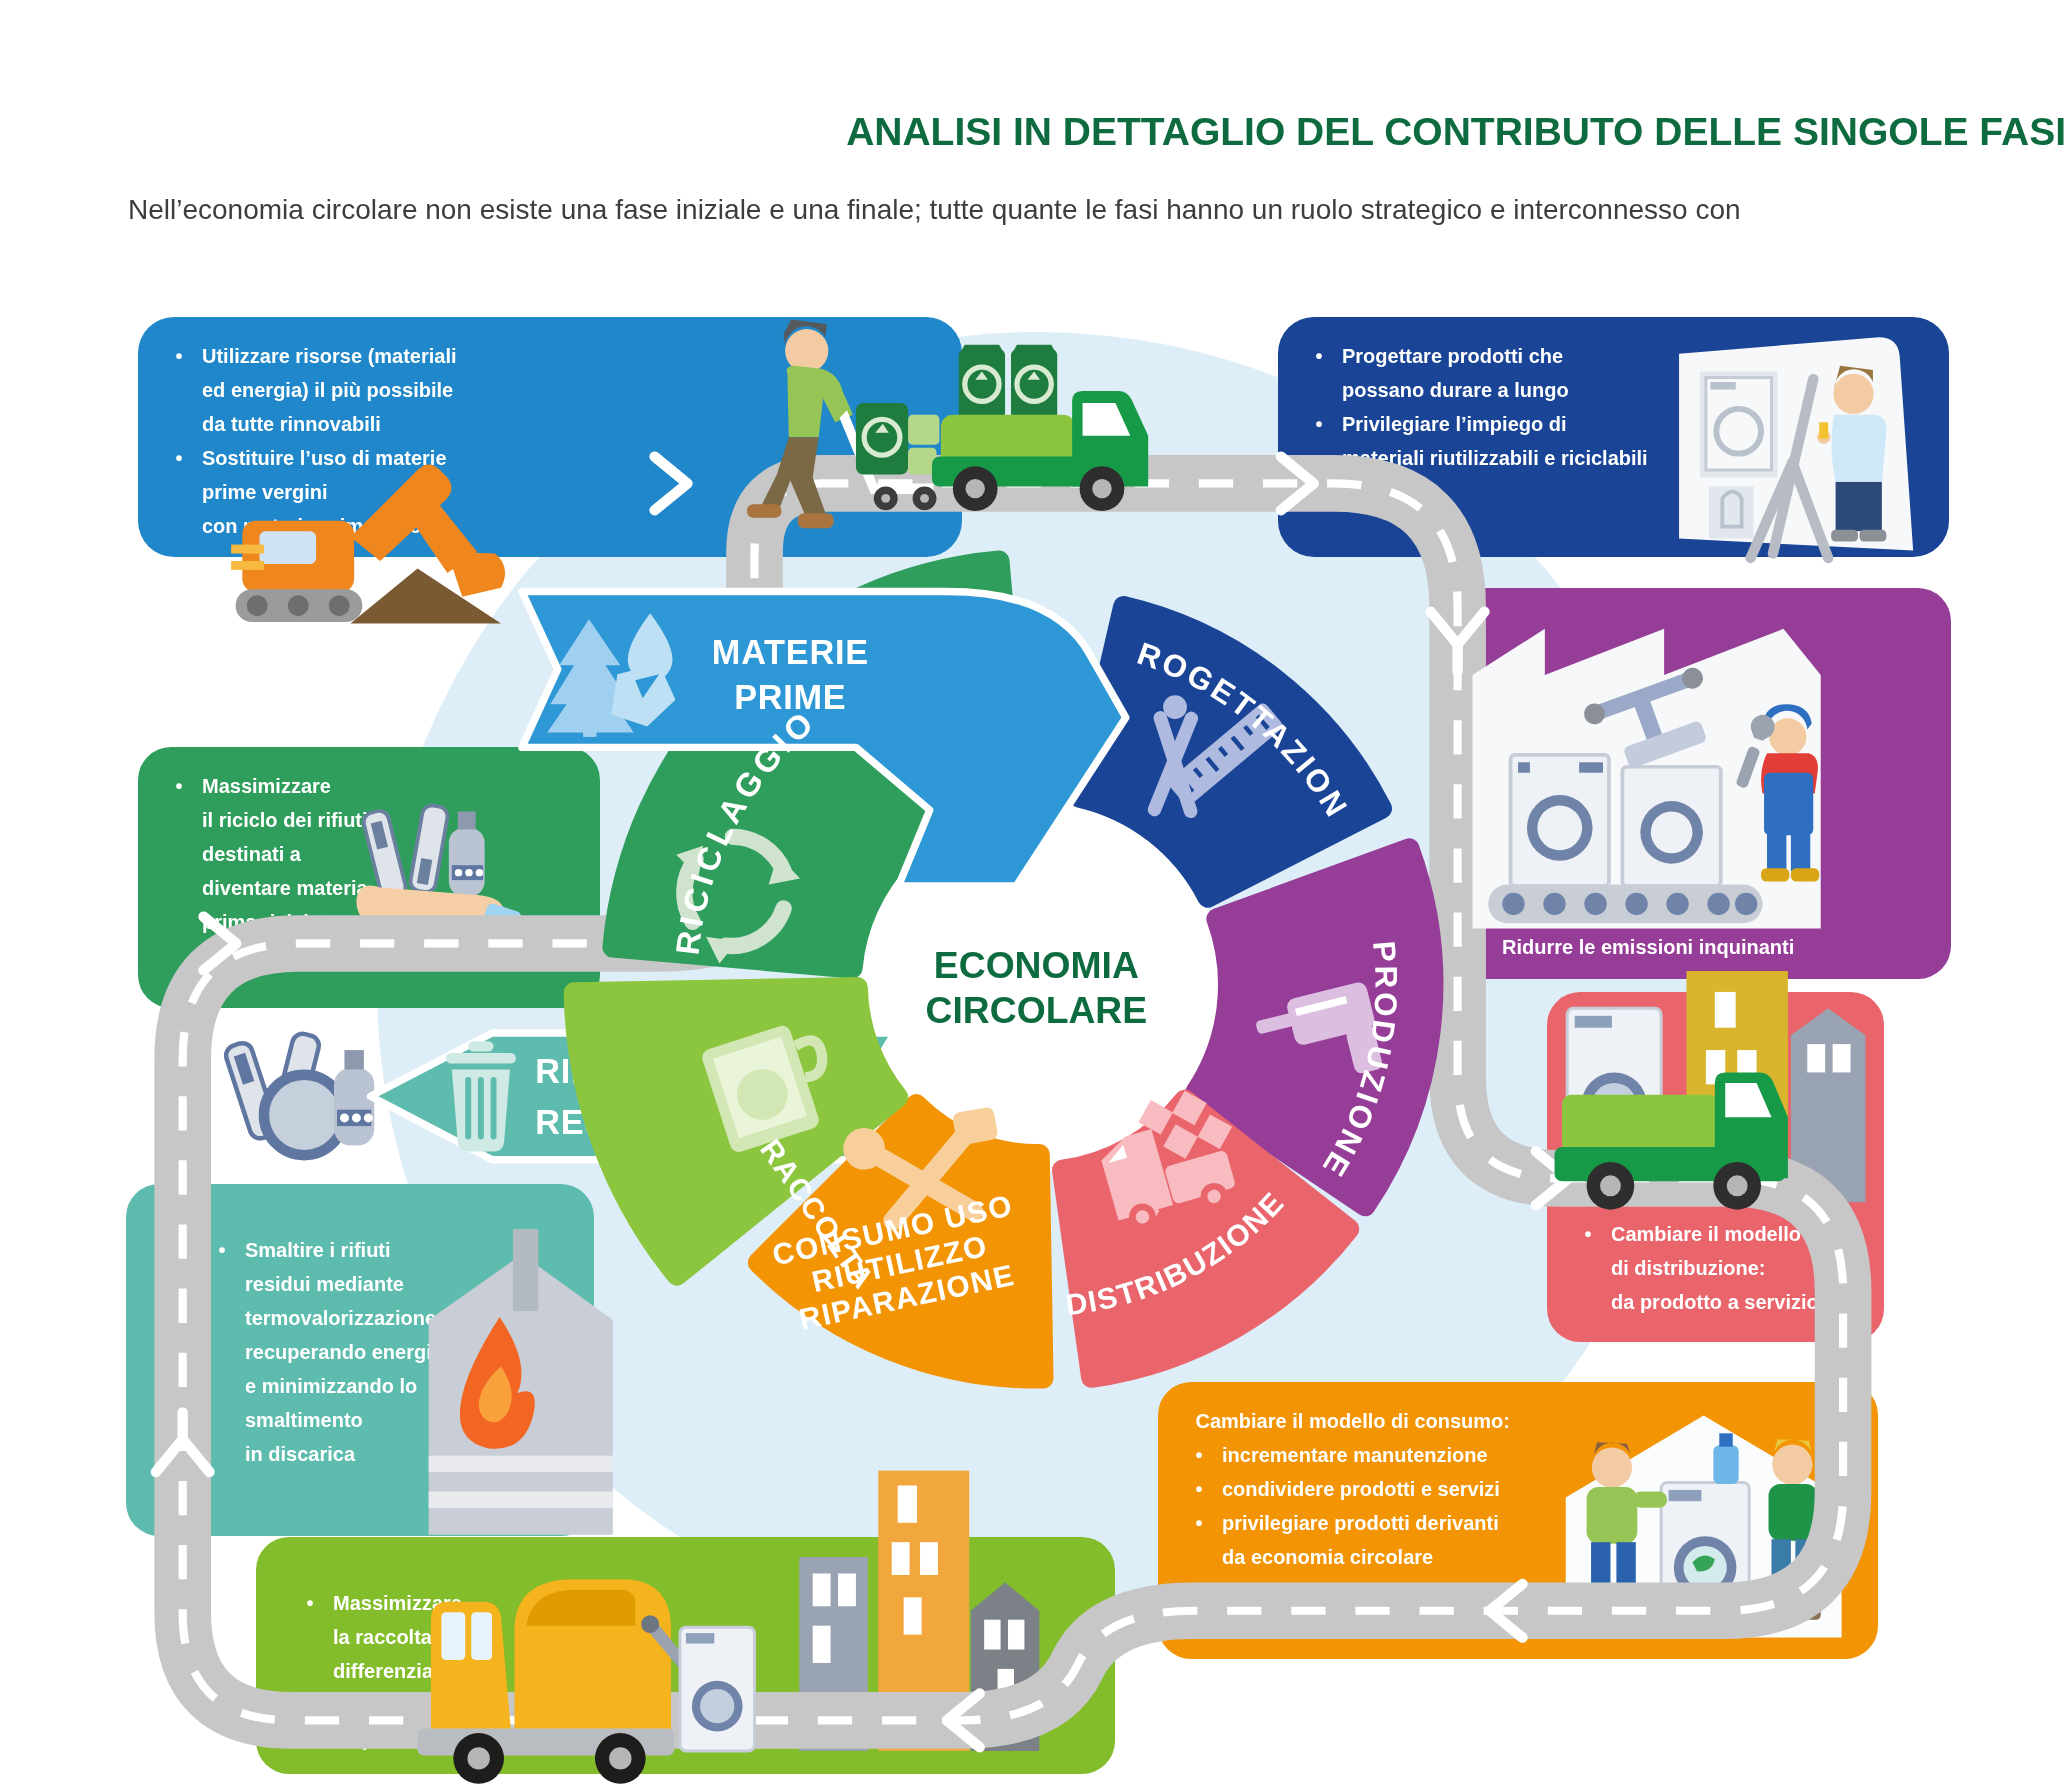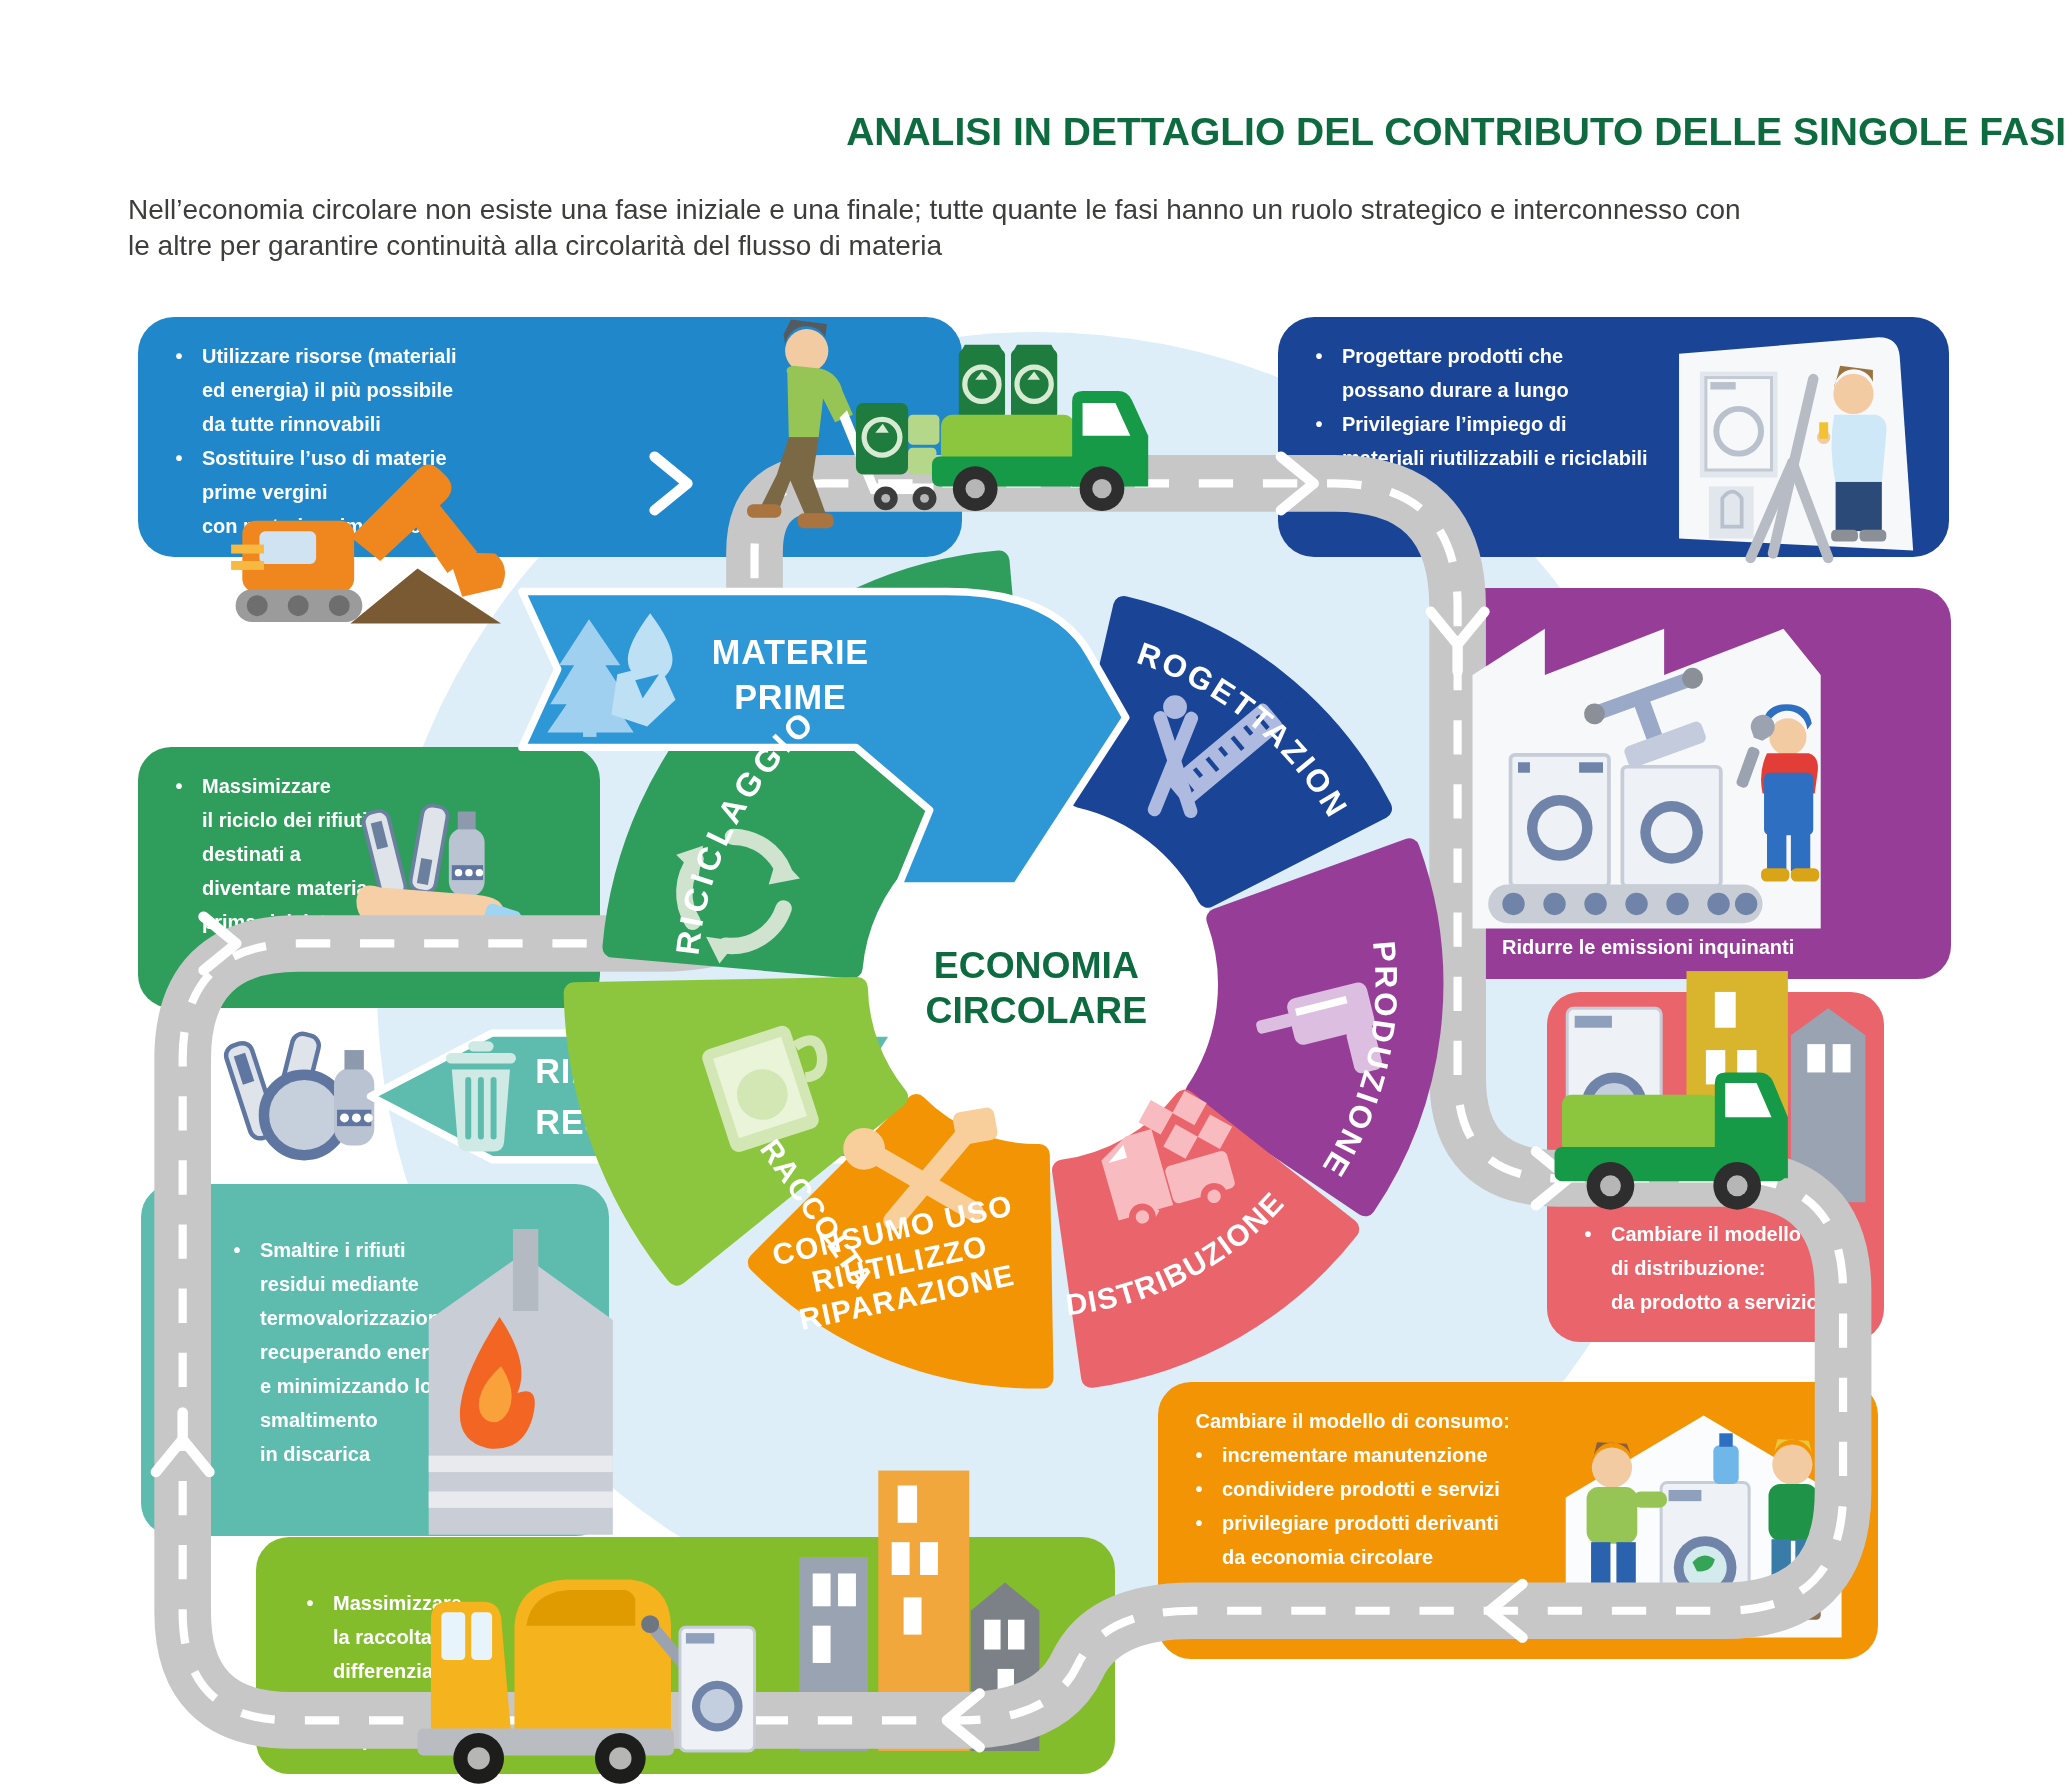--- a/index.html
+++ b/index.html
@@ -16,21 +16,21 @@
   .bul::before{content:"•";position:absolute;left:4.5px;top:0;}
   .hdr{padding-left:4.5px;}
   #box-materie{left:128px;top:317px;width:824px;height:240px;border-radius:36px;}
   #box-progettazione{left:1268px;top:317px;width:671px;height:240px;border-radius:36px;}
   #box-riciclaggio{left:128px;top:747px;width:462px;height:261px;border-radius:33px;}
   #box-produzione{left:1428px;top:588px;width:513px;height:391px;border-radius:33px;}
   #box-produzione .pad{padding-top:274px;}
   #box-distribuzione{left:1537px;top:992px;width:337px;height:350px;border-radius:33px;}
   #box-distribuzione .pad{padding-top:225px;}
   #box-consumo{left:1148px;top:1382px;width:720px;height:277px;border-radius:33px;}
-  #box-smaltimento{left:131px;top:1184px;width:468px;height:352px;border-radius:33px;}
+  #box-smaltimento{left:116px;top:1184px;width:468px;height:352px;border-radius:33px;}
   #box-smaltimento .pad{padding-left:88px;padding-top:49px;}
   #box-raccolta{left:246px;top:1537px;width:859px;height:237px;border-radius:33px;}
   #box-raccolta .pad{padding-left:46px;padding-top:49px;}
   svg.art{position:absolute;left:0;top:0;pointer-events:none;}
   svg text{font-family:"Liberation Sans",sans-serif;font-weight:bold;}
   .arc-label{fill:#ffffff;font-size:42px;letter-spacing:4px;}
   .arc-label-big{fill:#ffffff;font-size:44px;letter-spacing:6px;}
   .arc-label-sm{fill:#ffffff;font-size:40px;letter-spacing:2px;}
   .banner-label{fill:#ffffff;font-size:46px;letter-spacing:1px;}
   .center-label{font-size:50px;letter-spacing:0px;}
@@ -38,21 +38,20 @@
 </head>
 <body>
 
 <div class="stage">
 
   <div class="bg-circle" style="background: rgb(221, 238, 249);"></div>
 
   <div class="title" style="color: rgb(13, 107, 63);">ANALISI IN DETTAGLIO DEL CONTRIBUTO DELLE SINGOLE FASI</div>
   <div class="subtitle">
     <div>Nell’economia circolare non esiste una fase iniziale e una finale; tutte quante le fasi hanno un ruolo strategico e interconnesso con</div>
-    <div>le altre per garantire continuità alla circolarità del flusso di materia</div>
   </div>
 
   <div class="box" id="box-materie" style="background: rgb(32, 136, 202);">
     <div class="pad">
       <div class="bul">
         <div>Utilizzare risorse (materiali</div>
         <div>ed energia) il più possibile</div>
         <div>da tutte rinnovabili</div>
       </div>
       <div class="bul">

